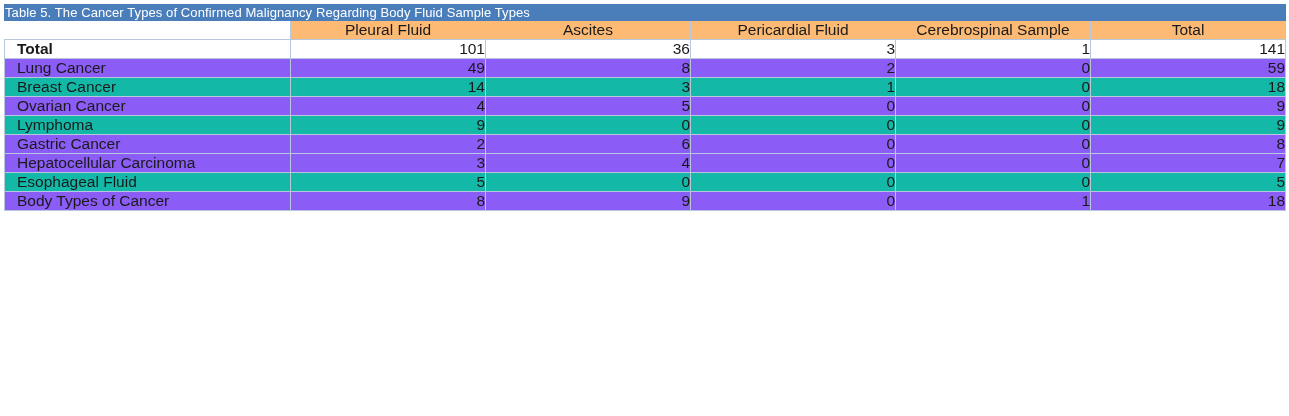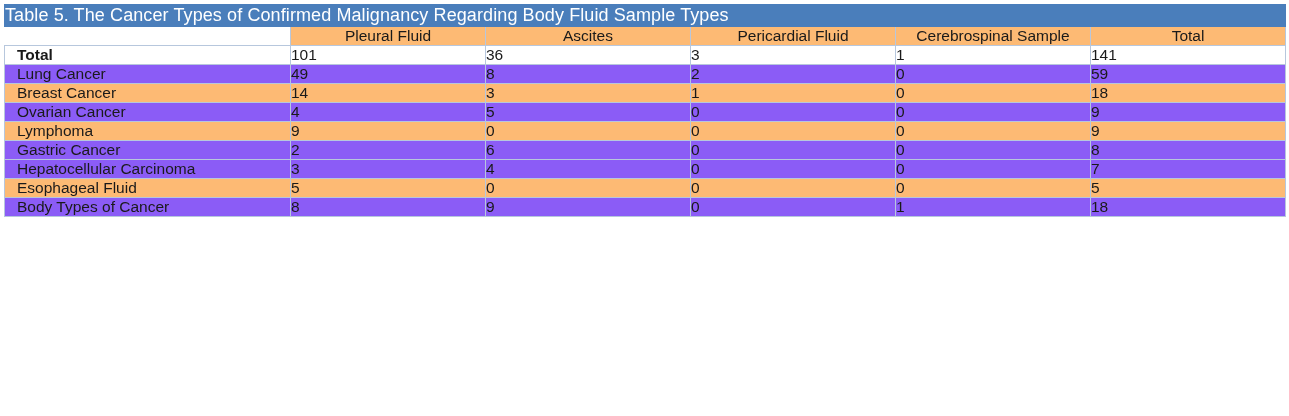--- a/index.html
+++ b/index.html
@@ -25,21 +25,21 @@
   }
   table.data-table td,
   table.data-table th {
     border: 1px solid #b7c7dd;
     padding: 0;
     font-weight: normal;
   }
   .caption-cell {
     background: #4a7ebb;
     color: #ffffff;
-    font-size: 18px;
+    font-size: 13px;
     font-weight: bold;
     text-align: left;
     padding: 7px 10px 8px 12px;
     border: 1px solid #4a7ebb !important;
     letter-spacing: 0.1px;
   }
   .hdr-row th {
     background: #fdba74;
     color: #1a1a1a;
     font-size: 15.5px;
@@ -48,37 +48,37 @@
     padding: 8px 4px 9px;
   }
   .hdr-row th.corner {
     background: #ffffff;
     border-left: 1px solid #ffffff;
   }
   tbody tr td {
     font-size: 15.5px;
     color: #1a1a1a;
     padding: 8px 4px 9px;
-    text-align: left;
+    text-align: right;
   }
   tbody tr td.rowlabel {
     text-align: left;
     padding-left: 12px;
   }
   tbody tr.total-row td {
     background: #ffffff;
   }
   tbody tr.total-row td.rowlabel {
     font-weight: bold;
   }
   tbody tr.shaded td {
     background: #8b5cf6;
   }
   tbody tr.plain td {
-    background: #fdba74;
+    background: #14b8a6;
   }
   col.c0 { width: 286px; }
   col.c1 { width: 195px; }
   col.c2 { width: 205px; }
   col.c3 { width: 205px; }
   col.c4 { width: 195px; }
   col.c5 { width: 195px; }
 </style>
 </head>
 <body>

